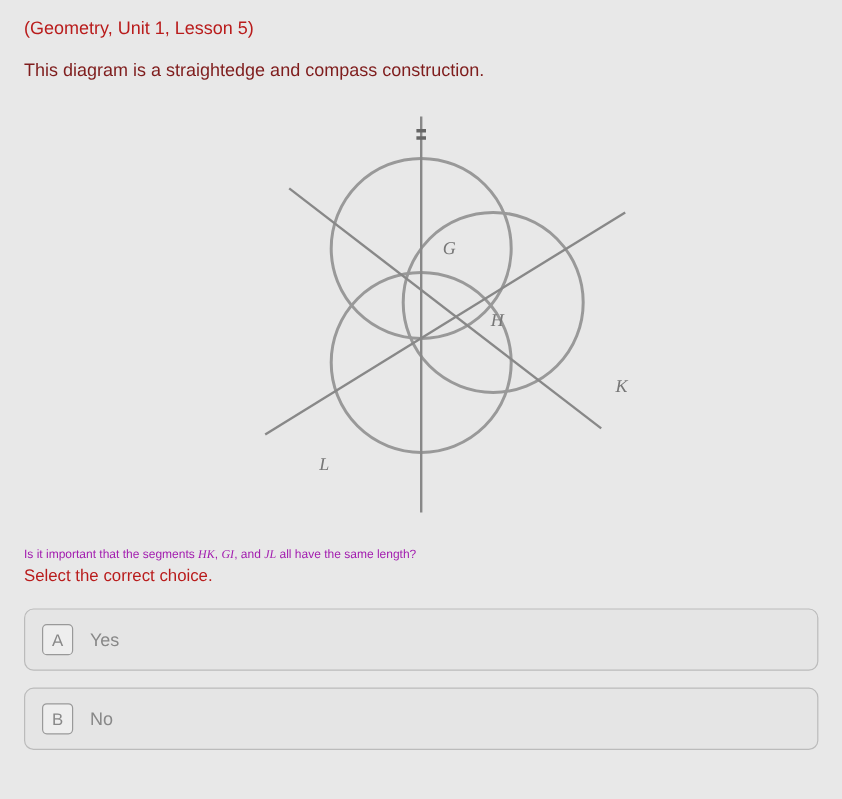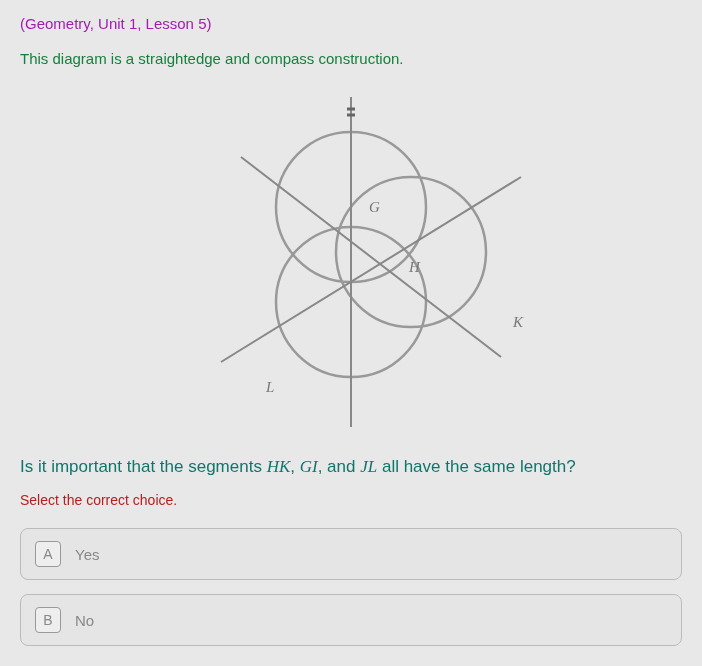--- a/index.html
+++ b/index.html
@@ -12,39 +12,39 @@
       height: 666px;
       background: #e8e8e8;
       font-family: Arial, sans-serif;
       padding: 15px 20px;
       color: #888;
       overflow: hidden;
     }
     .header {
       font-size: 15px;
       margin-bottom: 18px;
-      color: #a21caf;
+      color: #b91c1c;
     }
     .intro {
       font-size: 15px;
-      color: #15803d;
+      color: #7f1d1d;
     }
     .diagram-container {
       display: flex;
       justify-content: center;
       margin: 10px 0 20px 0;
     }
     .diagram {
       width: 380px;
       height: 360px;
     }
     .question {
-      font-size: 17px;
-      margin-bottom: 15px;
-      color: #0f766e;
+      font-size: 10px;
+      margin-bottom: 3px;
+      color: #a21caf;
     }
     .question .var {
       font-style: italic;
       font-family: 'Times New Roman', serif;
     }
     .instruction {
       font-size: 14px;
       margin-bottom: 20px;
       color: #b91c1c;
     }

